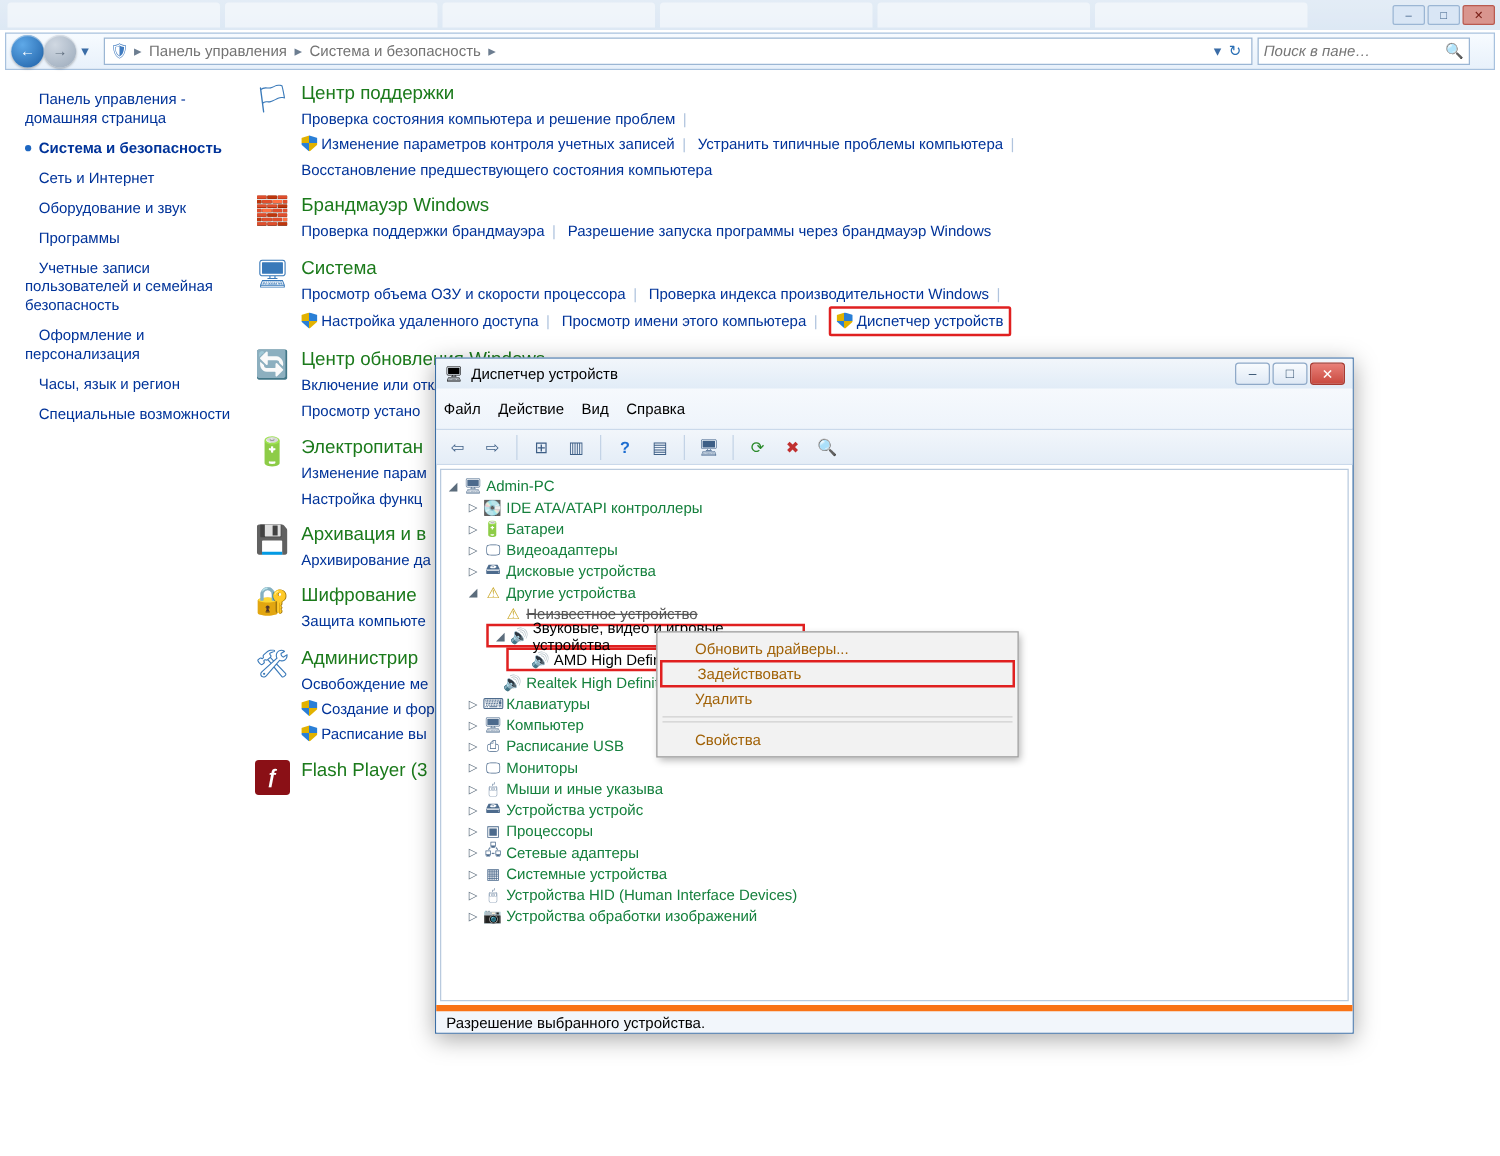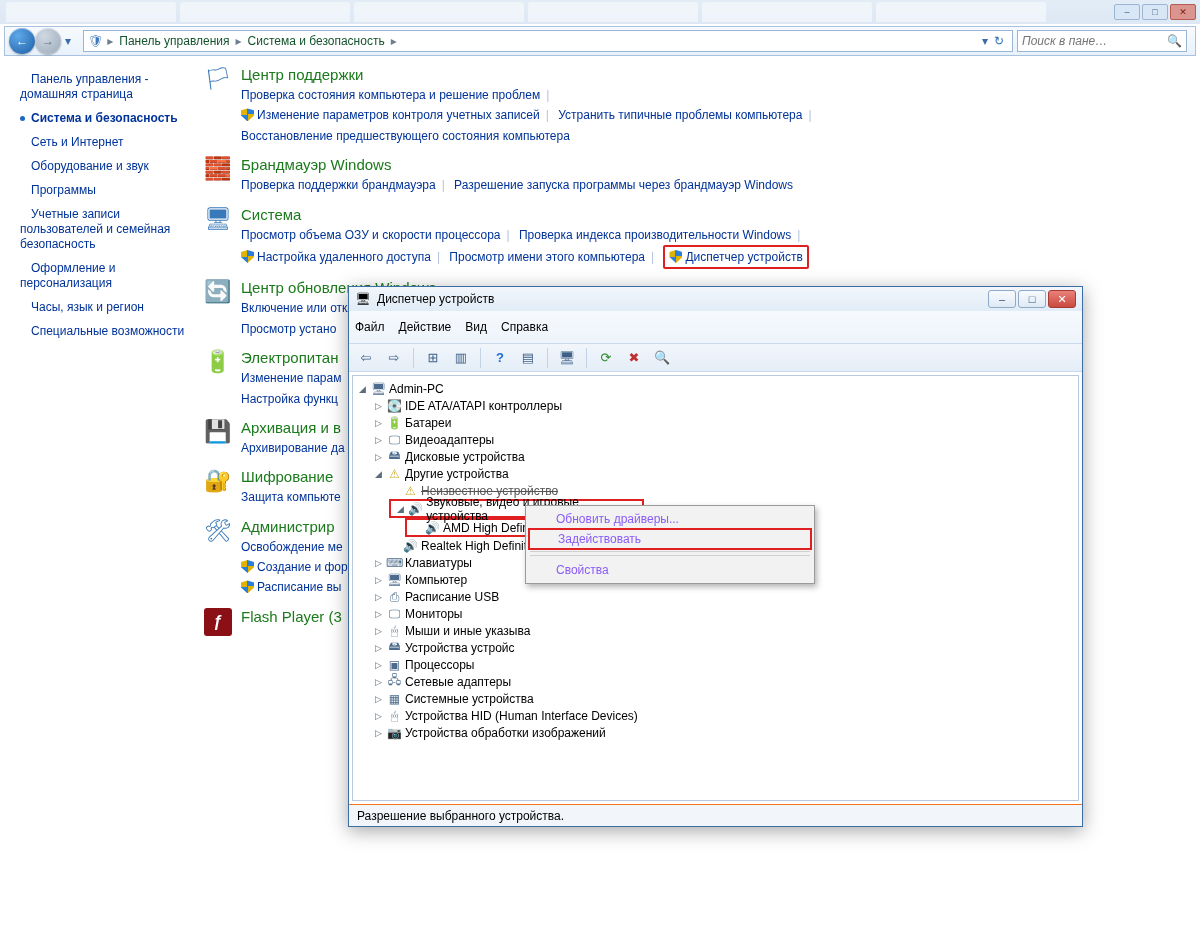--- a/index.html
+++ b/index.html
@@ -12,24 +12,24 @@
 .tbtn{width:26px;height:16px;background:#d9e6f5;border:1px solid #9bb6d4;border-radius:2px;display:flex;align-items:center;justify-content:center;color:#3a5c85;font-size:9px;cursor:pointer}
 .tbtn.close{background:#d9958e;border-color:#b95a4f;color:#7a2018}
 
 
 .navbar{position:absolute;top:26px;left:4px;right:4px;height:30px;background:linear-gradient(#f7fbff,#e8f1fb);border:1px solid #a7c1de;display:flex;align-items:center}
 .navbtns{display:flex;align-items:center;gap:0;margin-left:4px}
 .navcirc{width:26px;height:26px;border-radius:50%;background:radial-gradient(circle at 35% 30%,#5fa9e8,#1c5ea5);display:flex;align-items:center;justify-content:center;color:#fff;box-shadow:inset 0 1px 0 rgba(255,255,255,.4),0 1px 2px rgba(0,0,0,.3)}
 .navcirc.dis{background:radial-gradient(circle at 35% 30%,#d0d8e2,#9aa9ba);color:#5f6d7e}
 .navarr{width:14px;height:20px;display:flex;align-items:center;justify-content:center;color:#3a6ca6}
 .addr{flex:1;height:22px;margin:0 4px 0 8px;background:#fff;border:1px solid #9bb6d4;display:flex;align-items:center;padding:0 4px;gap:4px}
-.crumb{color:#14532d;padding:0 2px}
+.crumb{color:#737373;padding:0 2px}
 .crsep{color:#6c7d90}
 .addr-icons{display:flex;align-items:center;gap:6px;margin-right:4px}
-.sbox{width:170px;height:22px;background:#fff;border:1px solid #9bb6d4;display:flex;align-items:center;padding:0 4px;margin-right:8px}
+.sbox{width:170px;height:22px;background:#fff;border:1px solid #9bb6d4;display:flex;align-items:center;padding:0 4px;margin-right:19px}
 .sbox input{border:0;outline:0;flex:1;font-style:italic;color:#7c8796;min-width:0}
 
 
 .content{position:absolute;top:58px;left:0;right:0;bottom:0;background:#fff;display:flex}
 .sidebar{width:195px;padding:14px 8px 0 20px}
 .sidebar a{display:block;color:#003399;text-decoration:none;margin-bottom:9px;line-height:1.25}
 .sidebar a.active{font-weight:bold;color:#003399}
 .sidebar .bullet{display:inline-block;width:5px;height:5px;background:#1d66c1;border-radius:50%;margin-right:6px;vertical-align:middle}
 .sidebar a.active .bullet{background:#1d66c1}
 .sidebar a:not(.active) .bullet{visibility:hidden}
@@ -53,36 +53,36 @@
 .dmgr .title .spacer{flex:1}
 .dmgr .wbtns{display:flex;gap:2px}
 .dmgr .wbtn{width:28px;height:18px;border:1px solid #8fa9c8;border-radius:3px;background:linear-gradient(#f8fbfe,#dfe9f5);display:flex;align-items:center;justify-content:center;font-size:11px;color:#33506f;cursor:pointer}
 .dmgr .wbtn.close{background:linear-gradient(#e98079,#c94a40);border-color:#a63a31;color:#fff}
 .dmgr .menu{height:22px;background:linear-gradient(#f6f9fd,#eef4fb);border-bottom:1px solid #cad9eb;display:flex;align-items:center;padding:16px 6px;gap:14px;color:#000}
 .dmgr .menu span{cursor:pointer}
 .dmgr .tbar{height:28px;background:linear-gradient(#f2f6fb,#e4edf7);border-bottom:1px solid #cad9eb;display:flex;align-items:center;padding:0 6px;gap:6px}
 .dmgr .tbar .tb{width:22px;height:22px;display:flex;align-items:center;justify-content:center;border:1px solid transparent;border-radius:2px;color:#3e5f86;font-size:13px}
 .dmgr .tbar .tsep{width:1px;height:20px;background:#c3d3e6;margin:0 2px}
 .dmgr .tree{flex:1;background:#fff;border:1px solid #b9cade;margin:3px;overflow:auto;padding:4px 0;position:relative}
-.dmgr .status{height:22px;background:#f2f6fb;border-top:1px solid #f97316;display:flex;align-items:center;padding:0 8px;color:#000}
+.dmgr .status{height:22px;background:#f2f6fb;border-top:5px solid #f97316;display:flex;align-items:center;padding:0 8px;color:#000}
 
 .tnode{display:flex;align-items:center;height:17px;padding-left:4px;white-space:nowrap}
 .tnode .exp{width:11px;text-align:center;color:#5b6c7c;font-size:9px;margin-right:2px}
 .tnode .nico{width:17px;text-align:center;font-size:12px;color:#4d6b8d;margin-right:2px}
-.tnode .lbl{color:#000000}
+.tnode .lbl{color:#15803d}
 .ind-1{padding-left:20px}
 .ind-2{padding-left:36px}
 .nodeboxed{border:2px solid #e02020;padding:0 4px;margin-left:36px;width:255px;display:flex;align-items:center;height:19px}
 .nodeboxed2{border:2px solid #e02020;padding:0 4px;margin-left:52px;display:flex;align-items:center;height:19px;width:228px}
 .nodeboxed .exp,.nodeboxed2 .exp{width:11px;text-align:center;color:#5b6c7c;font-size:9px;margin-right:2px}
 .nodeboxed .nico,.nodeboxed2 .nico{width:17px;text-align:center;font-size:12px;color:#4d6b8d;margin-right:2px}
 
 
 .ctx{position:absolute;left:525px;top:505px;width:290px;background:#f2f2f2;border:1px solid #9a9a9a;box-shadow:2px 3px 6px rgba(0,0,0,.3);padding:2px}
-.ctx .row{height:22px;display:flex;align-items:center;padding:0 28px;color:#8b5cf6;cursor:pointer}
+.ctx .row{height:22px;display:flex;align-items:center;padding:0 28px;color:#a16207;cursor:pointer}
 .ctx .csep{height:1px;background:#d0d0d0;margin:3px 2px}
 .ctx .row.boxed{border:2px solid #e02020;margin:-2px 0}
 
 .picons{font-size:22px}
 </style>
 </head>
 <body>
 
 <div class="browser-top">
   <div class="tab"></div>
@@ -381,16 +381,17 @@
         <span class="lbl">Устройства обработки изображений</span>
       </div>
   </div>
 
   <div class="status">Разрешение выбранного устройства.</div>
 </div>
 
 <div class="ctx">
   <div class="row">Обновить драйверы...</div>
   <div class="row boxed">Задействовать</div>
+  <div class="row">Удалить</div>
   <div class="csep"></div>
   <div class="csep"></div>
   <div class="row">Свойства</div>
 </div>
 
 </body></html>

